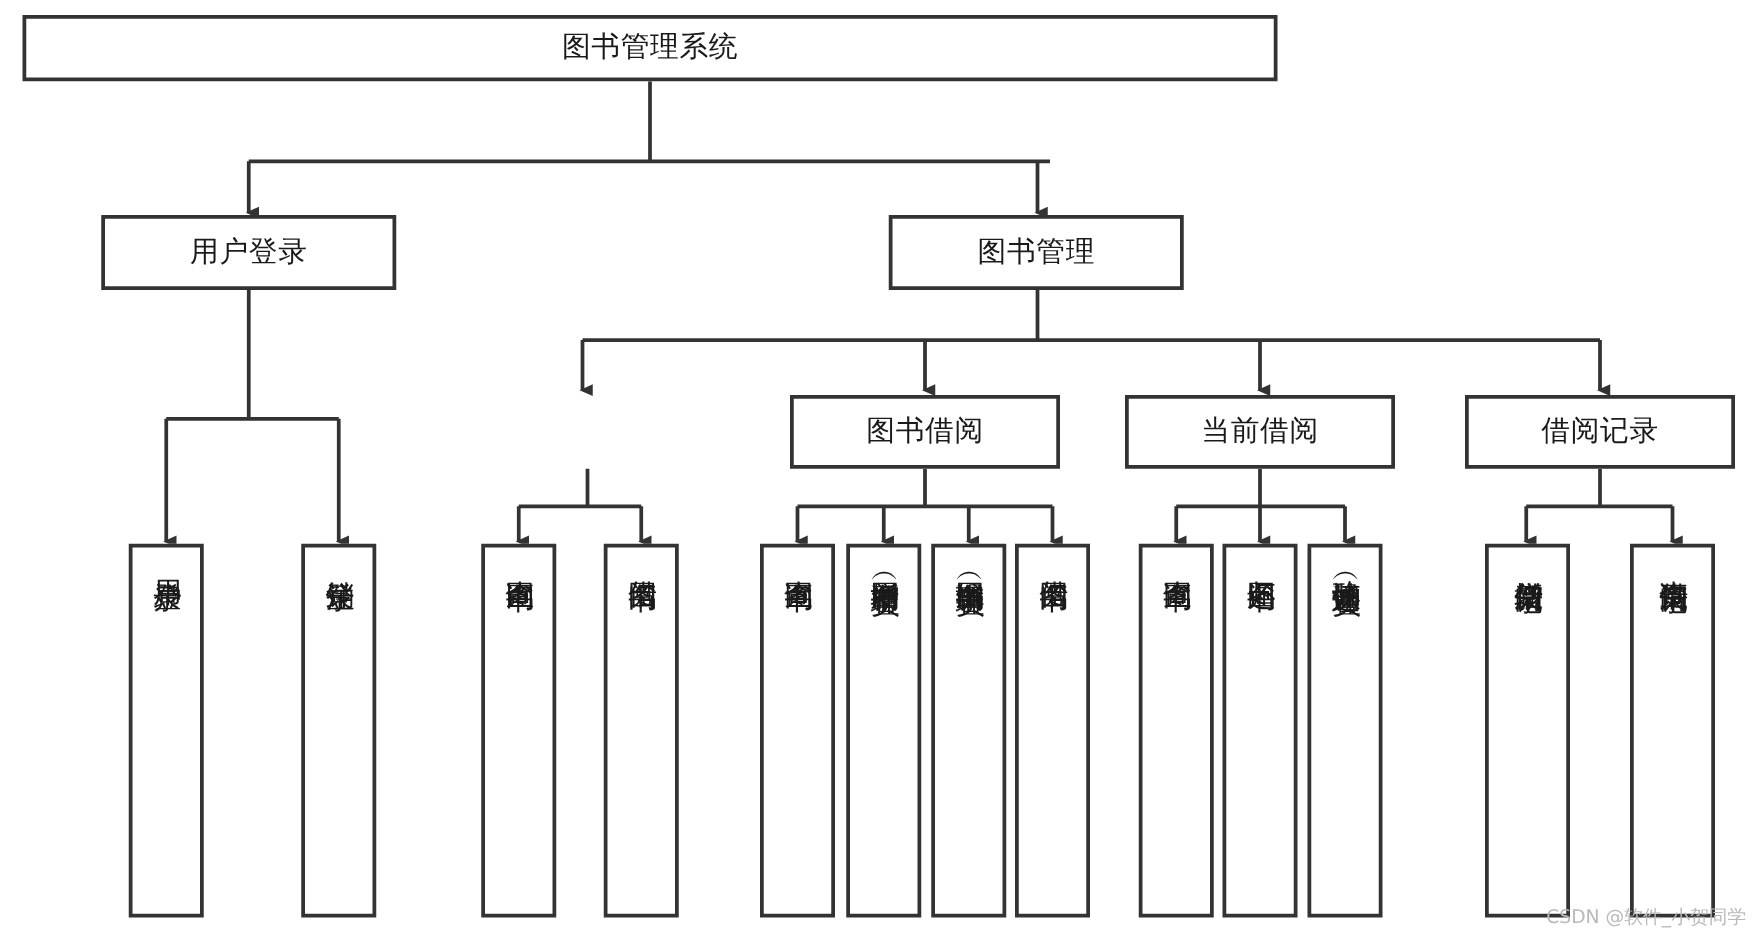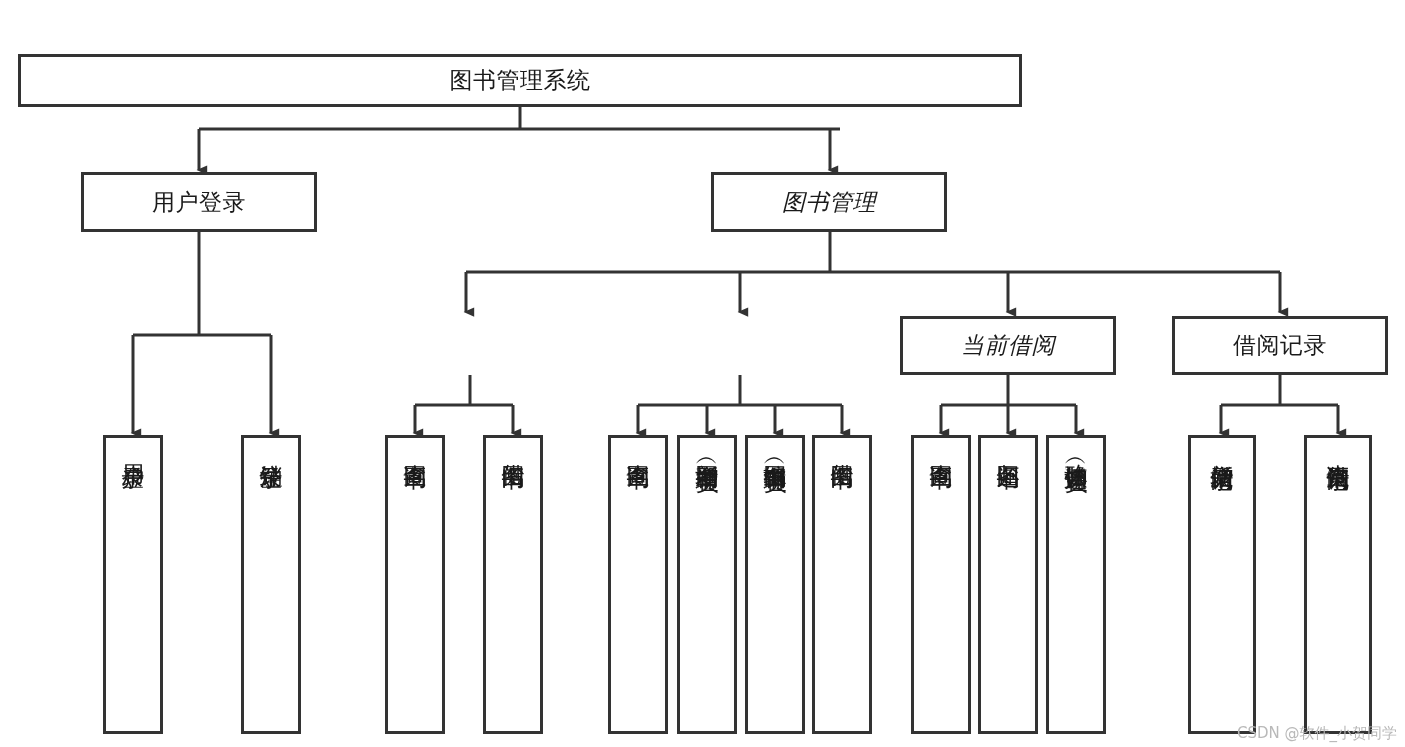--- a/index.html
+++ b/index.html
@@ -114,35 +114,38 @@
       <path d="M1008,405 L1008,433" marker-end="url(#arrow)"></path>
       <path d="M1076,405 L1076,433" marker-end="url(#arrow)"></path>
 
       <path d="M1280,375 L1280,405"></path>
       <path d="M1221,405 L1338,405"></path>
       <path d="M1221,405 L1221,433" marker-end="url(#arrow)"></path>
       <path d="M1338,405 L1338,433" marker-end="url(#arrow)"></path>
     </g>
   </svg>
 
-  <div class="node" style="left:18px;top:12px;width:1004px;height:53px;margin-top:42px;">
+  <div class="node" style="left:18px;top:12px;width:1004px;height:53px;">
     <span class="label">图书管理系统</span>
   </div>
 
   <div class="node" style="left:81px;top:172px;width:236px;height:60px;">
     <span class="label">用户登录</span>
   </div>
 
-  <div class="node" style="left:711px;top:172px;width:236px;height:60px;font-style:italic;">
+  <div class="node" style="left:711px;top:172px;width:236px;height:60px;">
     <span class="label">图书管理</span>
   </div>
 
 
+  <div class="node" style="left:632px;top:316px;width:216px;height:59px;">
+    <span class="label">图书借阅</span>
+  </div>
 
-  <div class="node" style="left:900px;top:316px;width:216px;height:59px;font-style:italic;">
+  <div class="node" style="left:900px;top:316px;width:216px;height:59px;">
     <span class="label">当前借阅</span>
   </div>
 
   <div class="node" style="left:1172px;top:316px;width:216px;height:59px;">
     <span class="label">借阅记录</span>
   </div>
 
   <div class="node leaf" style="left:103px;top:435px;width:60px;height:299px;">
     <span class="label">用户登录</span>
   </div>

